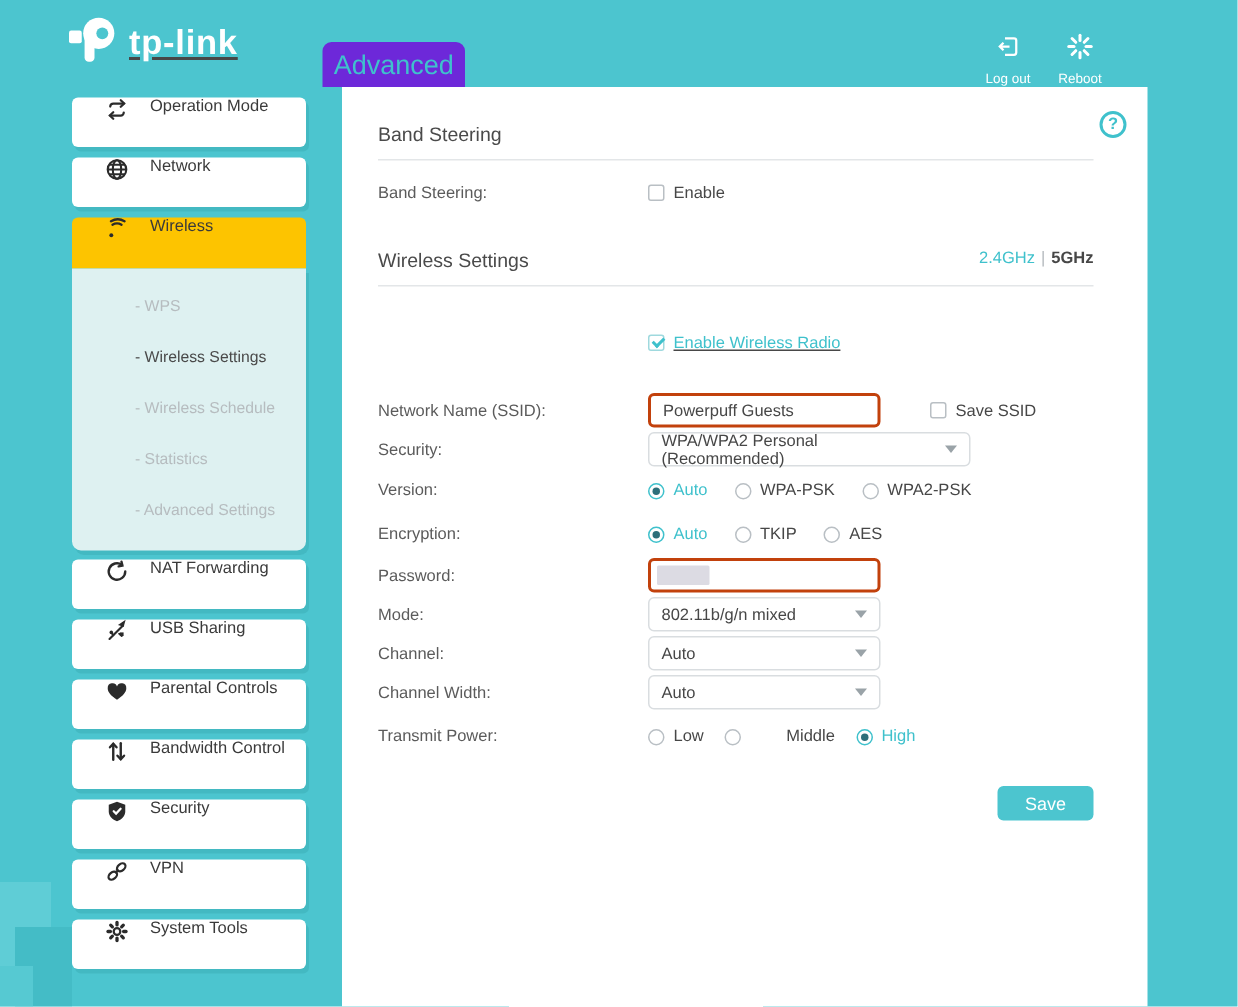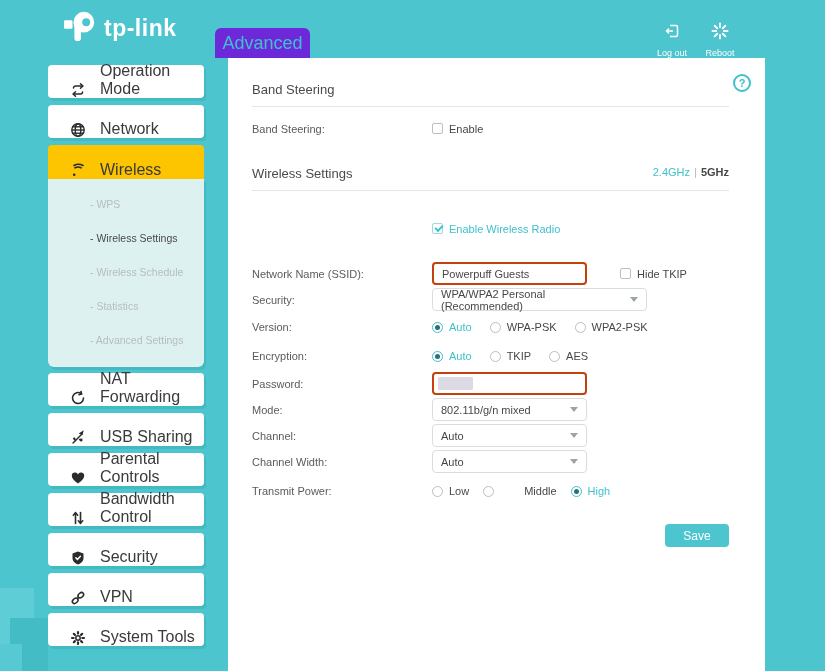--- a/index.html
+++ b/index.html
@@ -10,21 +10,21 @@
     font-family:"Liberation Sans", sans-serif;
     color:#474747;
   }
   
   .deco { position:absolute; }
   .deco-1 { left:0; top:588; width:34px; height:56px; background:#5fcdd6; top:588px; }
   .deco-2 { left:10px; top:618px; width:38px; height:53px; background:#44bcc6; }
   .deco-3 { left:0; top:644px; width:22px; height:27px; background:#56c9d2; }
 
   
-  .logo { position:absolute; left:64px; top:10px; display:flex; align-items:center; gap:6px; }
+  .logo { position:absolute; left:46px; top:10px; display:flex; align-items:center; gap:6px;text-decoration:underline; }
   .logo-text { color:#fff; font-size:23px; font-weight:bold; letter-spacing:0.5px; }
   .hdr-action { position:absolute; top:22px; width:44px; text-align:center; cursor:pointer; }
   .hdr-action .ic { display:block; margin:0 auto 2px; width:18px; height:18px; }
   .hdr-action .lbl { color:#fff; font-size:9px; }
   #logout { left:650px; }
   #reboot { left:698px; }
 
   
   .tab {
     position:absolute; left:215px; top:28px; width:95px; height:30px;
@@ -100,24 +100,24 @@
 
   
   .sidebar { position:absolute; left:48px; top:58px; width:156px; z-index:1; }
   .search-box {
     display:flex; align-items:center; height:22px; background:#fff; border-radius:12px;
     padding:0 8px; box-shadow:2px 2px 0 rgba(26,122,131,0.10);
   }
   .search-box input { border:none; outline:none; font-size:11px; color:#555; width:110px; margin-left:6px; font-family:"Liberation Sans", sans-serif; }
   .search-box input::placeholder { color:#9aa3a8; }
   .side-item {
-    display:flex; align-items:flex-end; height:33px; background:#fff; border-radius:4px;
+    display:flex; align-items:flex-start; height:33px; background:#fff; border-radius:4px;
     margin-top:7px; padding-left:22px; cursor:pointer;
     box-shadow:2px 3px 0 rgba(26,122,131,0.16);
-    font-size:16px; color:#3a3a3a;
+    font-size:11px; color:#3a3a3a;
   }
   .side-item .ic { width:16px; height:16px; margin-right:14px; flex:none; }
   .side-item.selected { background:#fdc400; height:34px; border-radius:4px 4px 0 0; margin-bottom:0; box-shadow:none; }
   .submenu {
     background:#def1f1; border-radius:0 0 6px 6px; padding:8px 0 10px;
     box-shadow:2px 3px 0 rgba(26,122,131,0.16); margin-bottom:-1px;
   }
   .sub-item { height:34px; line-height:34px; padding-left:42px; font-size:10.5px; color:#b6bcbf; cursor:pointer; }
   .sub-item.active { color:#4a4a4a; }
 </style>
@@ -313,31 +313,31 @@
     </div>
 
     <div style="margin-top:26px;">
       <span class="band-tabs">
         <span class="b active">2.4GHz</span><span class="sep">|</span><span class="b idle">5GHz</span>
       </span>
       <div class="section-title">Wireless Settings</div>
       <div class="divider"></div>
     </div>
 
-    <div class="form-row" style="margin-top:26px;">
+    <div class="form-row" style="margin-top:26px;text-decoration:underline;">
       <span class="f-label"></span>
       <span class="cb checked"></span>
       <span class="cb-lbl teal">Enable Wireless Radio</span>
     </div>
 
     <div class="form-row tall">
       <span class="f-label">Network Name (SSID):</span>
       <input class="tbox w155" type="text" value="Powerpuff Guests" style="">
       <span class="cb" style="margin-left:33px;"></span>
-      <span class="cb-lbl">Hide TKIP</span>
+      <span class="cb-lbl">Save SSID</span>
     </div>
 
     <div class="form-row">
       <span class="f-label">Security:</span>
       <div class="sel w215">
         <span>WPA/WPA2 Personal (Recommended)</span>
         <span class="caret"></span>
       </div>
     </div>
 

